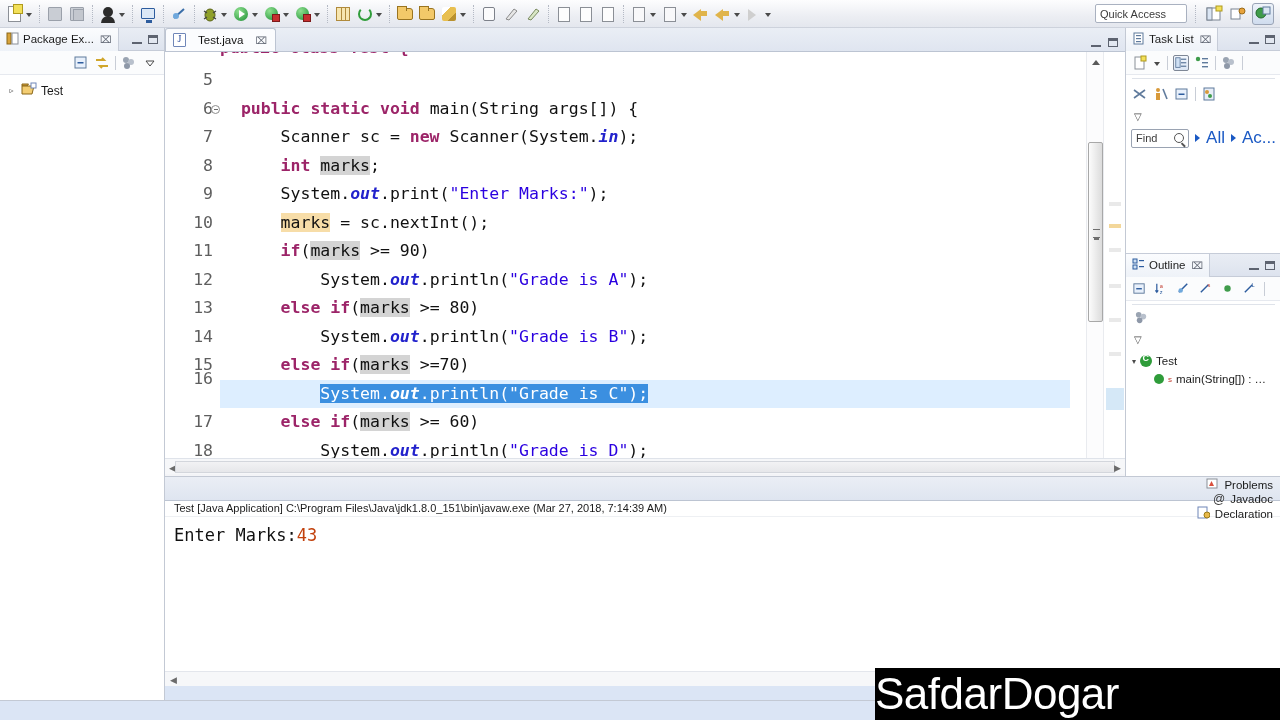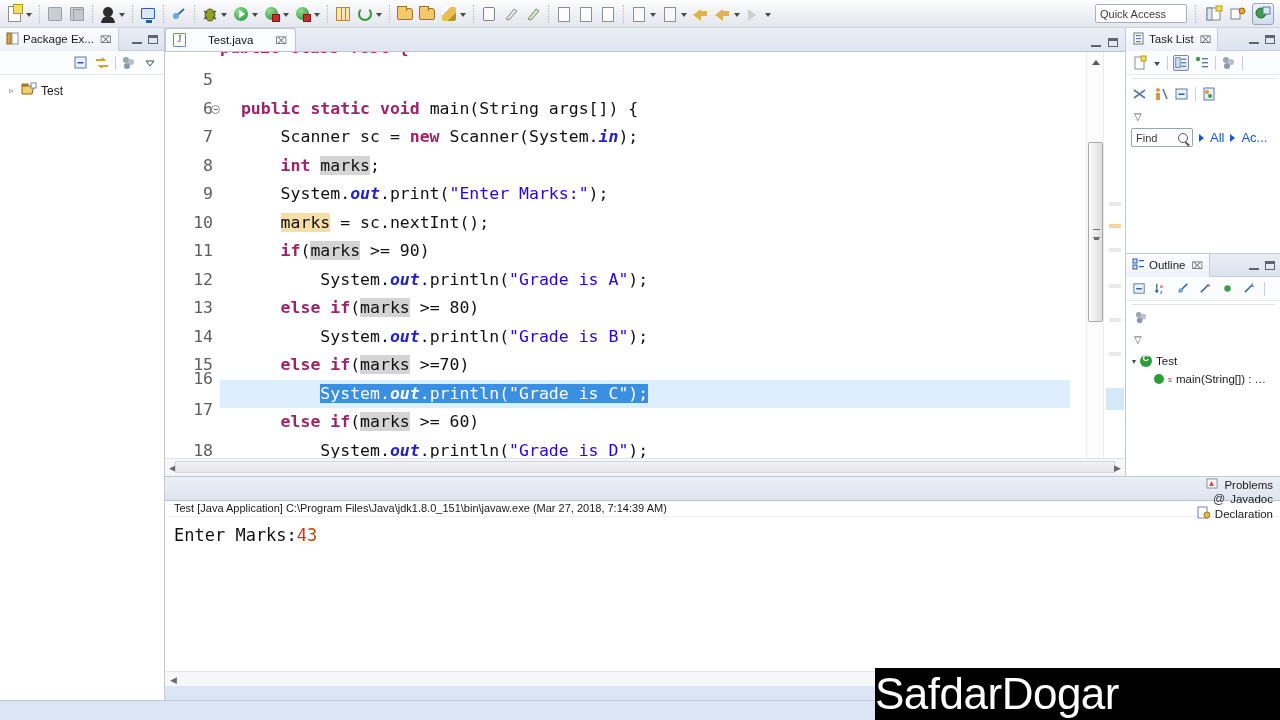--- a/index.html
+++ b/index.html
@@ -108,21 +108,21 @@
   .editor-panel {
     position: absolute; left: 165px; top: 28px; width: 960px; height: 446px;
     background: #fff;
   }
   .ed-tabbar {
     height: 24px; background: linear-gradient(#eaeef5,#dfe5f0);
     display: flex; align-items: flex-end; position: relative;
     border-bottom: 1px solid #bcc4d2;
   }
   .ed-tab {
-    height: 23px; display: flex; align-items: center; gap: 22px;
+    height: 23px; display: flex; align-items: center; gap: 12px;
     padding: 0 8px 0 7px; font-size: 11.5px; color: #111;
     background: #fbfcfe;
     border: 1px solid #bcc4d2; border-bottom: none;
     border-radius: 3px 3px 0 0;
     text-align: center;
   }
   .java-ico {
     width: 13px; height: 14px; background: #fff; border: 1px solid #6f86b8;
     border-radius: 1px; position: relative;
   }
@@ -223,21 +223,21 @@
   .tasklist { position: absolute; left:0; top:0; width:155px; height:225px; }
   .outline  { position: absolute; left:0; top:225px; width:155px; height:220px; border-top:1px solid #c6ccd8; }
   .find-row { display: flex; align-items: center; gap: 6px; padding: 4px 5px; }
   .find-box {
     width: 62px; height: 19px; background: #fff; border: 1px solid #9aa3b2;
     border-radius: 2px; font-size: 11px; color: #3c3c3c; padding: 1px 4px;
     display: flex; align-items: center; justify-content: space-between;
   }
   .mag { width: 10px; height: 10px; border: 1.5px solid #555; border-radius: 50%; position: relative; }
   .mag::after { content:""; position:absolute; right:-3px; bottom:-3px; width:5px; height:1.5px; background:#555; transform:rotate(45deg); }
-  .link { color: #1a59c4; font-size: 13px; }
+  .link { color: #1a59c4; font-size: 17px; }
   .tri-r { width:0;height:0;border-top:4px solid transparent;border-bottom:4px solid transparent;border-left:5px solid #1a59c4; }
   .sep-line { height:1px; background:#dfe3ea; margin: 3px 6px; }
   .ol-row { display:flex; align-items:center; gap:4px; font-size:11.5px; color:#1a1a1a; height:18px; padding-left:6px; }
   .cls-ico { width:12px; height:12px; border-radius:50%; background:#2f9c3a; position:relative; }
   .cls-ico::after{content:"C";position:absolute;left:2.5px;top:-2px;font-size:9px;color:#fff;font-weight:bold;}
   .mth-ico { width:10px; height:10px; border-radius:50%; background:#2f9c3a; }
 
   
   .console-panel {
     position: absolute; left: 165px; top: 476px; width: 1115px; height: 224px;
@@ -571,21 +571,21 @@
           <div class="gnum" style="top: 71px;">7</div>
           <div class="gnum" style="top: 99.5px;">8</div>
           <div class="gnum" style="top: 128px;">9</div>
           <div class="gnum" style="top: 156.5px;">10</div>
           <div class="gnum" style="top: 185px;">11</div>
           <div class="gnum" style="top: 213.5px;">12</div>
           <div class="gnum" style="top: 242px;">13</div>
           <div class="gnum" style="top: 270.5px;">14</div>
           <div class="gnum" style="top: 299px;">15</div>
           <div class="gnum" style="top: 313px;">16</div>
-          <div class="gnum" style="top: 344px;">17</div>
+          <div class="gnum" style="top: 356px;">17</div>
           <div class="gnum" style="top: 384.5px;">18</div>
         </div>
       <div class="partial-top" style="color:#9c2468;font-weight:bold;">public class Test {</div>
       <div class="code" id="code"><div class="cl" style="position: absolute; top: 14px; left: 0px; right: 0px;"><span></span></div><div class="cl" style="position: absolute; top: 42.5px; left: 0px; right: 0px;"><span>  </span><span class="kw">public static void </span><span>main(String args[]) {</span></div><div class="cl" style="position: absolute; top: 71px; left: 0px; right: 0px;"><span>      Scanner sc = </span><span class="kw">new </span><span>Scanner(System.</span><span class="fld">in</span><span>);</span></div><div class="cl" style="position: absolute; top: 99.5px; left: 0px; right: 0px;"><span>      </span><span class="kw">int </span><span class="occ-read">marks</span><span>;</span></div><div class="cl" style="position: absolute; top: 128px; left: 0px; right: 0px;"><span>      System.</span><span class="fld">out</span><span>.print(</span><span class="st">"Enter Marks:"</span><span>);</span></div><div class="cl" style="position: absolute; top: 156.5px; left: 0px; right: 0px;"><span>      </span><span class="occ-write">marks</span><span> = sc.nextInt();</span></div><div class="cl" style="position: absolute; top: 185px; left: 0px; right: 0px;"><span>      </span><span class="kw">if</span><span>(</span><span class="occ-read">marks</span><span> &gt;= 90)</span></div><div class="cl" style="position: absolute; top: 213.5px; left: 0px; right: 0px;"><span>          System.</span><span class="fld">out</span><span>.println(</span><span class="st">"Grade is A"</span><span>);</span></div><div class="cl" style="position: absolute; top: 242px; left: 0px; right: 0px;"><span>      </span><span class="kw">else if</span><span>(</span><span class="occ-read">marks</span><span> &gt;= 80)</span></div><div class="cl" style="position: absolute; top: 270.5px; left: 0px; right: 0px;"><span>          System.</span><span class="fld">out</span><span>.println(</span><span class="st">"Grade is B"</span><span>);</span></div><div class="cl" style="position: absolute; top: 299px; left: 0px; right: 0px;"><span>      </span><span class="kw">else if</span><span>(</span><span class="occ-read">marks</span><span> &gt;=70)</span></div><div class="cl sel-line" style="position: absolute; top: 327.5px; left: 0px; right: 0px;"><span>          </span><span class="selhl">System.</span><span class="selhl fld">out</span><span class="selhl">.println("Grade is C");</span></div><div class="cl" style="position: absolute; top: 356px; left: 0px; right: 0px;"><span>      </span><span class="kw">else if</span><span>(</span><span class="occ-read">marks</span><span> &gt;= 60)</span></div><div class="cl" style="position: absolute; top: 384.5px; left: 0px; right: 0px;"><span>          System.</span><span class="fld">out</span><span>.println(</span><span class="st">"Grade is D"</span><span>);</span></div></div>
 
       <div class="overview">
         <div class="ov-mark" style="top:150px;"></div>
         <div class="ov-mark warn" style="top:172px;"></div>
         <div class="ov-mark" style="top:196px;"></div>
         <div class="ov-mark" style="top:232px;"></div>

